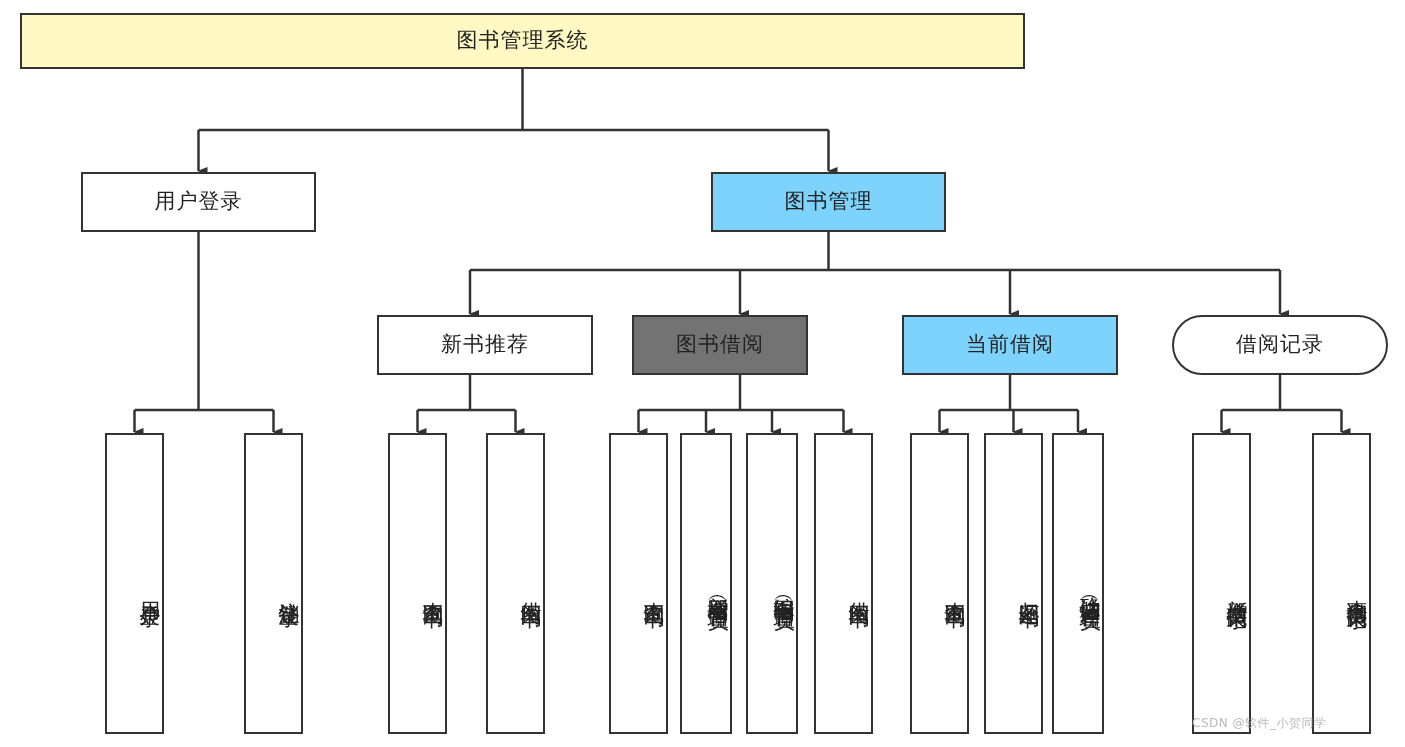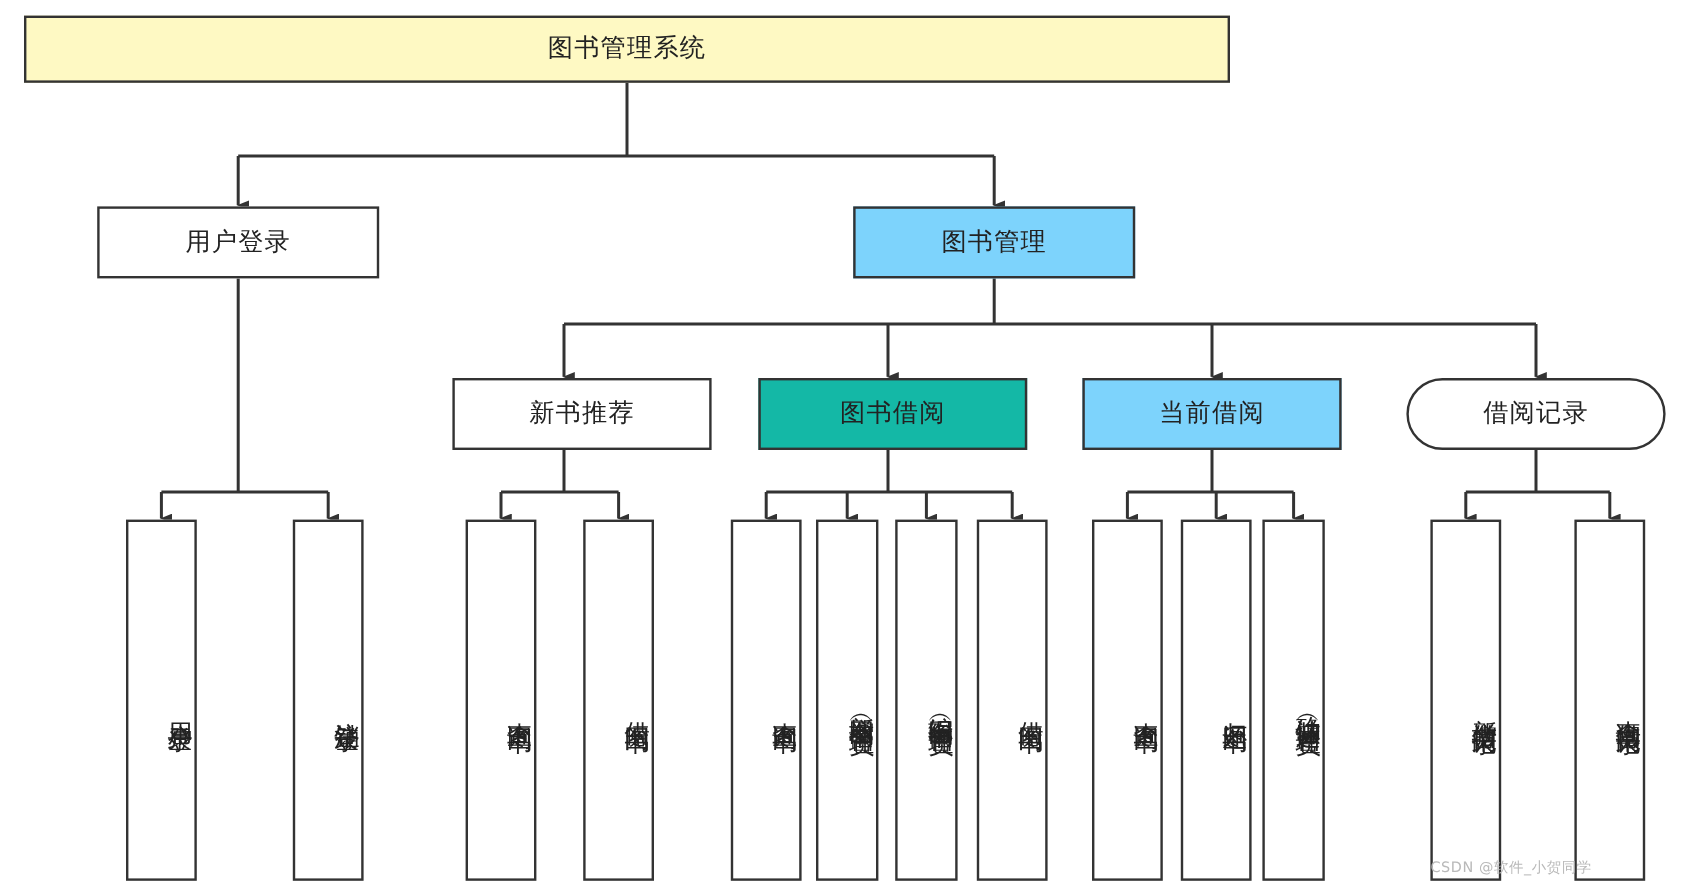--- a/index.html
+++ b/index.html
@@ -118,21 +118,21 @@
       </div>
       <div class="node horiz" style="left: 81px; top: 172px; width: 235px; height: 60px; border-color: rgb(51, 51, 51); background: rgb(255, 255, 255); color: rgb(34, 34, 34);">
         <span class="node-label">用户登录</span>
       </div>
       <div class="node horiz" style="left: 711px; top: 172px; width: 235px; height: 60px; border-color: rgb(51, 51, 51); background: #7dd3fc; color: rgb(34, 34, 34);">
         <span class="node-label">图书管理</span>
       </div>
       <div class="node horiz" style="left: 362px; top: 315px; width: 216px; height: 60px; border-color: rgb(51, 51, 51); background: rgb(255, 255, 255); color: rgb(34, 34, 34); margin-left: 15px;">
         <span class="node-label">新书推荐</span>
       </div>
-      <div class="node horiz" style="left: 632px; top: 315px; width: 224px; height: 60px; border-color: rgb(51, 51, 51); background: #14b8a6; color: rgb(34, 34, 34);">
+      <div class="node horiz" style="left: 632px; top: 315px; width: 176px; height: 60px; border-color: rgb(51, 51, 51); background: #737373; color: rgb(34, 34, 34);">
         <span class="node-label">图书借阅</span>
       </div>
       <div class="node horiz" style="left: 902px; top: 315px; width: 216px; height: 60px; border-color: rgb(51, 51, 51); background: #7dd3fc; color: rgb(34, 34, 34);">
         <span class="node-label">当前借阅</span>
       </div>
       <div class="node horiz" style="left: 1172px; top: 315px; width: 216px; height: 60px; border-color: rgb(51, 51, 51); background: rgb(255, 255, 255); color: rgb(34, 34, 34); border-radius: 30px;">
         <span class="node-label">借阅记录</span>
       </div>
       <div class="node vert" style="left: 105px; top: 433px; width: 59px; height: 301px; border-color: rgb(51, 51, 51); background: rgb(255, 255, 255); color: rgb(34, 34, 34);">
         <span class="node-label">用户登录</span>

